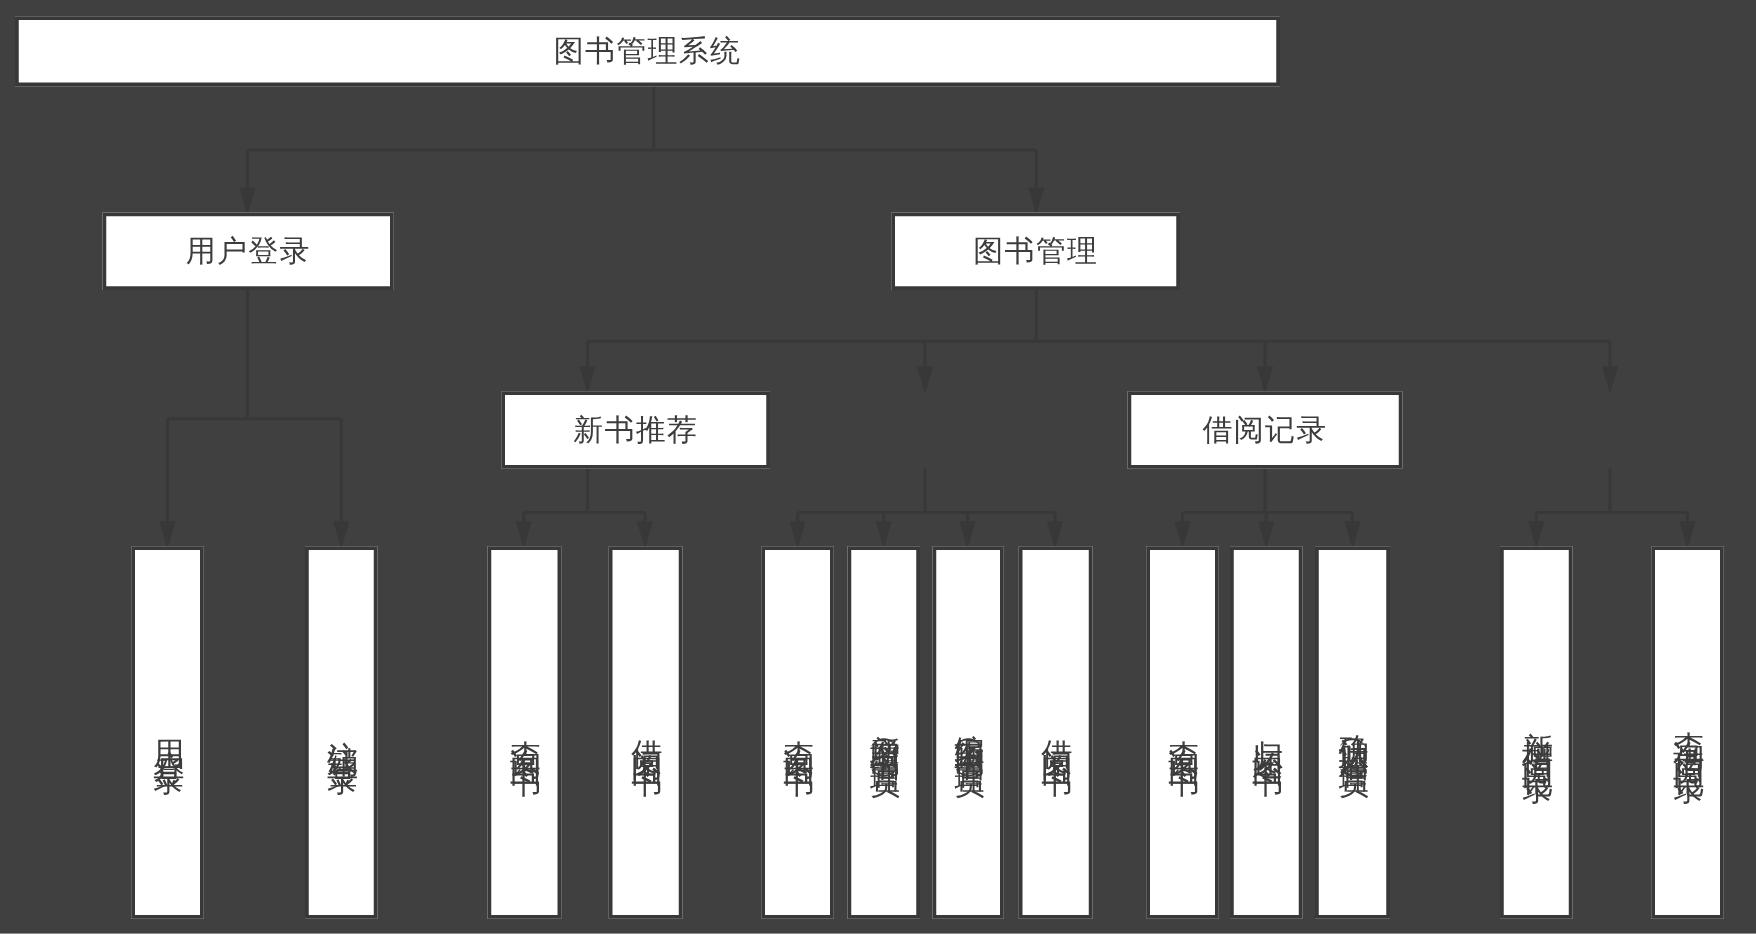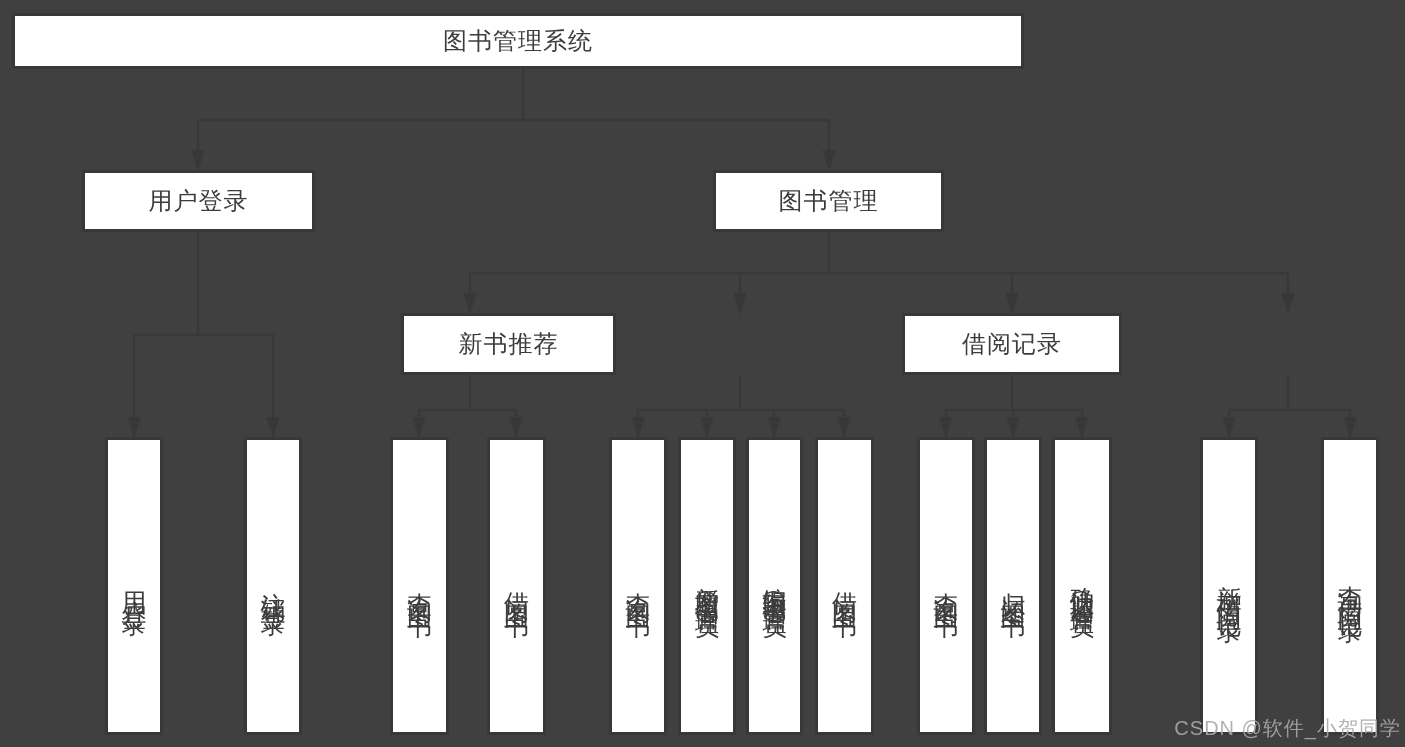--- a/index.html
+++ b/index.html
@@ -205,15 +205,14 @@
     <span class="vtext long">确认归还（管理员）</span>
   </div>
 
   <div class="node leaf" id="n-br-add">
     <span class="vtext">新增借阅记录</span>
   </div>
   <div class="node leaf" id="n-br-query">
     <span class="vtext">查询借阅记录</span>
   </div>
 
-  <div class="watermark">CSDN @软件_小贺同学</div>
 
 </div>
 
 </body></html>

